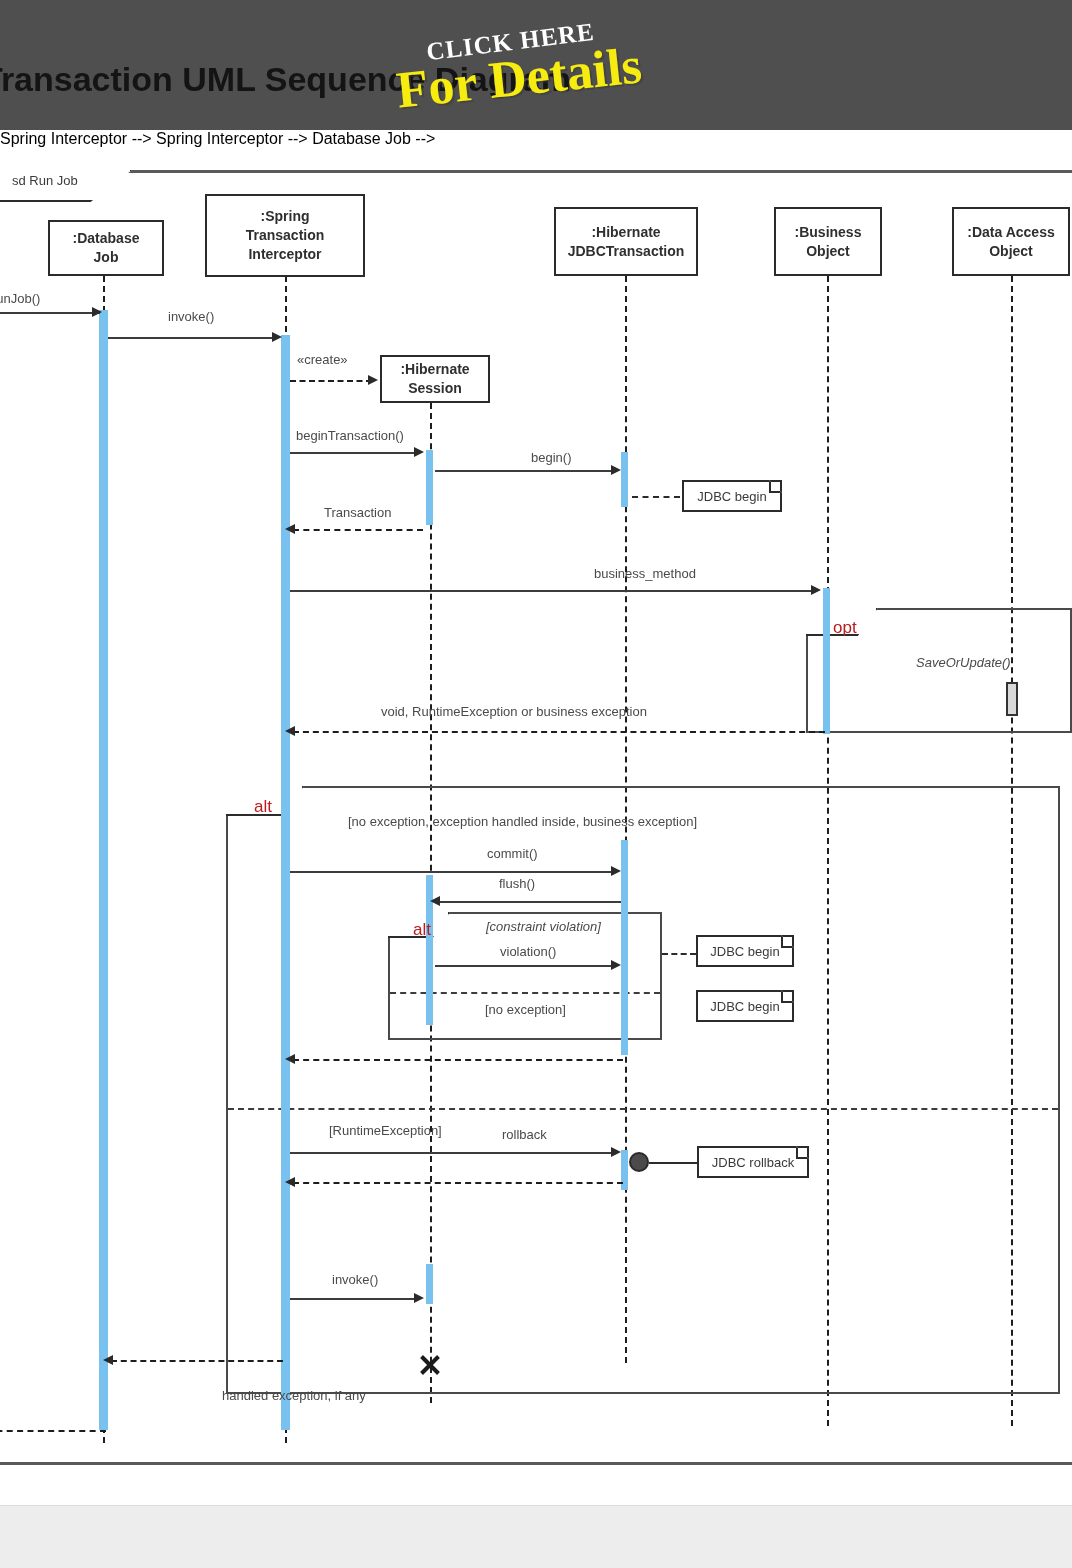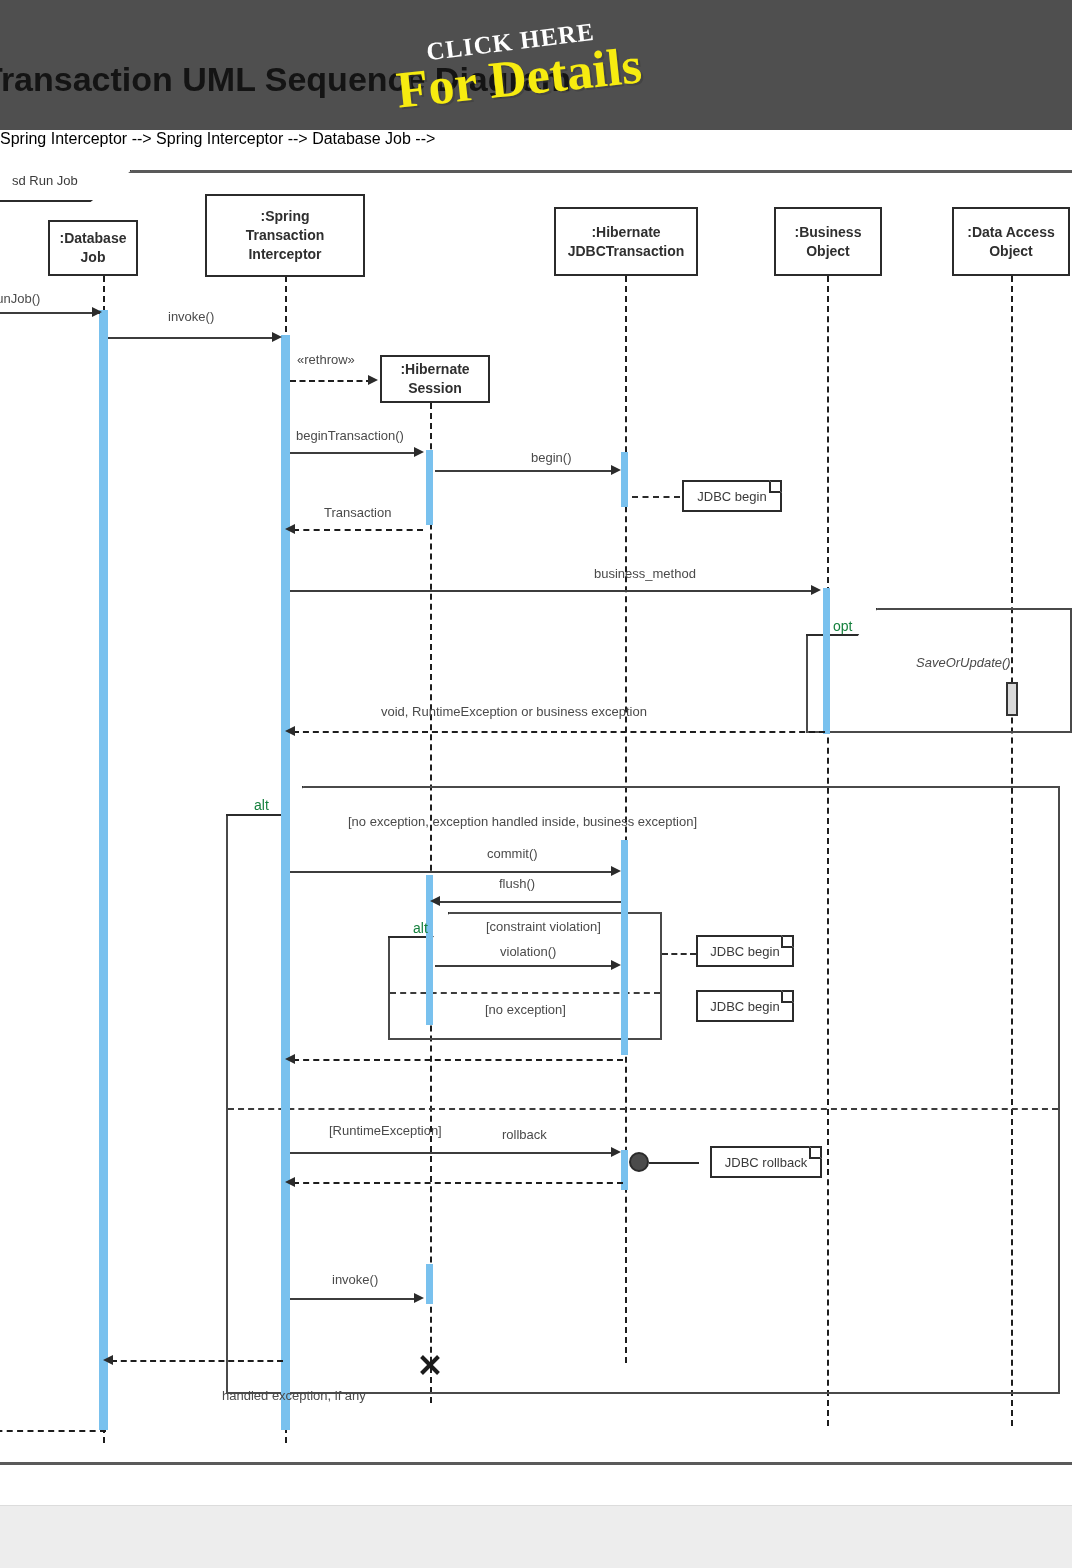--- a/index.html
+++ b/index.html
@@ -175,22 +175,22 @@
     position: absolute;
     border: 2px solid #2b2b2b;
     border-top: none;
     border-left: none;
     background: #ffffff;
     z-index: 3;
     clip-path: polygon(0 0, 100% 0, 72% 100%, 0 100%);
   }
   .frag-tab-label {
     position: absolute;
-    font-size: 14px;
-    color: #15803d;
+    font-size: 17px;
+    color: #b91c1c;
     z-index: 4;
   }
   .frag-divider {
     position: absolute;
     height: 0;
     border-top: 2px dashed #3c3c3c;
     z-index: 3;
   }
   .guard {
     position: absolute;
@@ -285,21 +285,21 @@
     </div>
   </div>
 
   <div id="canvas">
 
     <div id="sd-frame"></div>
     <div id="sd-tab"></div>
     <div id="sd-tab-label">sd Run Job</div>
 
     
-    <div class="actor-box" style="left:48px; top:90px; width:90px; height:56px;">:Database
+    <div class="actor-box" style="left:48px; top:90px; width:116px; height:56px;">:Database
 Job</div>
 
     <div class="actor-box" style="left:205px; top:64px; width:160px; height:83px;">:Spring
 Transaction
 Interceptor</div>
 
     <div class="actor-box" style="left:380px; top:225px; width:110px; height:48px;">:Hibernate
 Session</div>
 
     <div class="actor-box" style="left:554px; top:77px; width:144px; height:69px;">:Hibernate
@@ -339,21 +339,21 @@
     <div class="msg-label" style="left:-8px; top:161px;">runJob()</div>
 
     
     <div class="msg" style="left:108px; top:207px; width:168px;"></div>
     <div class="arrowhead right" style="left:272px; top:202px;"></div>
     <div class="msg-label" style="left:168px; top:179px;">invoke()</div>
 
     
     <div class="msg dash" style="left:290px; top:250px; width:82px;"></div>
     <div class="arrowhead right" style="left:368px; top:245px;"></div>
-    <div class="msg-label" style="left:297px; top:222px;">«rethrow»</div>
+    <div class="msg-label" style="left:297px; top:222px;">«create»</div>
 
     
     <div class="msg" style="left:290px; top:322px; width:128px;"></div>
     <div class="arrowhead right" style="left:414px; top:317px;"></div>
     <div class="msg-label" style="left:296px; top:298px;">beginTransaction()</div>
 
     
     <div class="msg" style="left:435px; top:340px; width:180px;"></div>
     <div class="arrowhead right" style="left:611px; top:335px;"></div>
     <div class="msg-label" style="left:503px; top:320px;padding-left:28px;">begin()</div>
@@ -398,21 +398,21 @@
 
     
     <div class="msg" style="left:440px; top:771px; width:181px;"></div>
     <div class="arrowhead left" style="left:430px; top:766px;"></div>
     <div class="msg-label" style="left:499px; top:746px;">flush()</div>
 
     
     <div class="fragment" style="left:388px; top:782px; width:274px; height:128px;"></div>
     <div class="frag-tab" style="left:388px; top:782px; width:62px; height:26px;"></div>
     <div class="frag-tab-label" style="left:413px; top:790px;">alt</div>
-    <div class="guard" style="left:486px; top:789px;">[constraint violation]</div>
+    <div class="guard" style="left:486px; top:789px;font-style:italic;">[constraint violation]</div>
 
     
     <div class="msg" style="left:435px; top:835px; width:180px;"></div>
     <div class="arrowhead right" style="left:611px; top:830px;"></div>
     <div class="msg-label" style="left:500px; top:814px;">violation()</div>
 
     
     <div class="note-link" style="left:662px; top:823px; width:34px;"></div>
     <div class="note" style="left:696px; top:805px; width:98px; height:32px;">JDBC begin</div>
 
@@ -432,21 +432,21 @@
 
     
     <div class="guard" style="left:329px; top:993px;">[RuntimeException]</div>
     <div class="msg" style="left:290px; top:1022px; width:325px;"></div>
     <div class="arrowhead right" style="left:611px; top:1017px;"></div>
     <div class="msg-label" style="left:502px; top:997px;">rollback</div>
 
     
     <div class="ball" style="left:629px; top:1022px;"></div>
     <div class="note-link solid" style="left:649px; top:1032px; width:50px;"></div>
-    <div class="note" style="left:697px; top:1016px; width:112px; height:32px;margin-left:13px;">JDBC rollback</div>
+    <div class="note" style="left:697px; top:1016px; width:112px; height:32px;">JDBC rollback</div>
 
     
     <div class="msg dash" style="left:293px; top:1052px; width:330px;"></div>
     <div class="arrowhead left" style="left:285px; top:1047px;"></div>
 
     
     <div class="msg" style="left:290px; top:1168px; width:128px;"></div>
     <div class="arrowhead right" style="left:414px; top:1163px;"></div>
     <div class="msg-label" style="left:332px; top:1142px;">invoke()</div>
 

